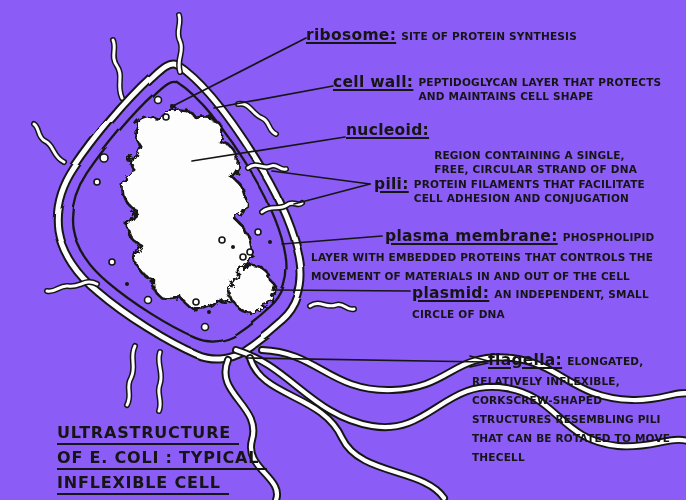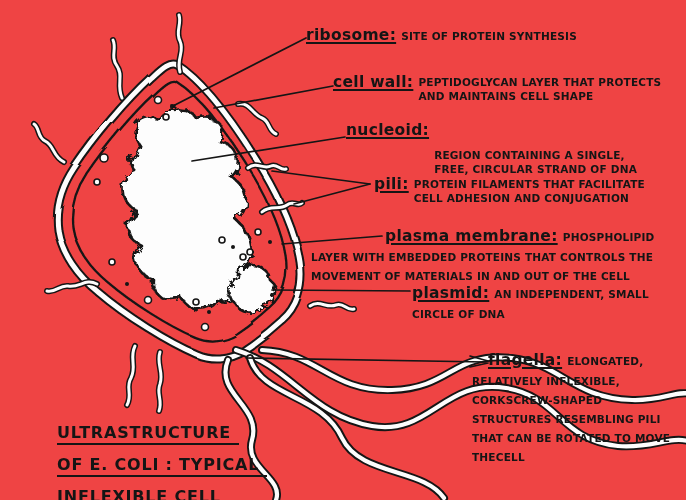--- a/index.html
+++ b/index.html
@@ -1,18 +1,18 @@
 <!DOCTYPE html>
 <html><head>
 <meta charset="utf-8">
 <style>
   html,body { margin:0; padding:0; background:#e8e8e8; }
   .stage {
     position:relative; width:686px; height:500px; overflow:hidden;
-    background:#ef4444; color:#151515;
+    background:#8b5cf6; color:#151515;
     font-family:"DejaVu Sans", sans-serif;
   }
   .stage svg { position:absolute; left:0; top:0; }
 
   
   .wall-out  { fill:none; stroke:#151515; stroke-width:9;   stroke-linejoin:round; }
   .wall-in   { fill:none; stroke:#fdfdfd; stroke-width:5;   stroke-linejoin:round; }
   .membrane  { fill:none; stroke:#151515; stroke-width:2.6; stroke-linejoin:round; }
   .blob      { fill:#fdfdfd; stroke:#151515; stroke-width:2.6; stroke-linejoin:round; }
   .dot-o     { fill:#fdfdfd; stroke:#151515; stroke-width:1.6; }
@@ -31,21 +31,21 @@
     white-space:nowrap;
   }
   .desc {
     font-size:10.5px; font-weight:bold; letter-spacing:0.2px; line-height:1.3;
   }
   .desc.block { display:inline-block; vertical-align:top; margin-top:4px; }
   .title-block { position:absolute; left:57px; top:423px; }
   .title-line {
     font-size:16px; font-weight:bold; letter-spacing:0.8px; white-space:nowrap;
     border-bottom:2.2px solid #151515; width:fit-content;
-    padding:0 8px 1px 0; margin-bottom:10px;
+    padding:0 8px 1px 0; margin-bottom:3px;
   }
 </style>
 </head>
 <body>
 
 <div class="stage">
 
   <svg width="686" height="500" viewBox="0 0 686 500">
     <defs>
       <filter id="roughBig" x="-30%" y="-30%" width="160%" height="160%">

